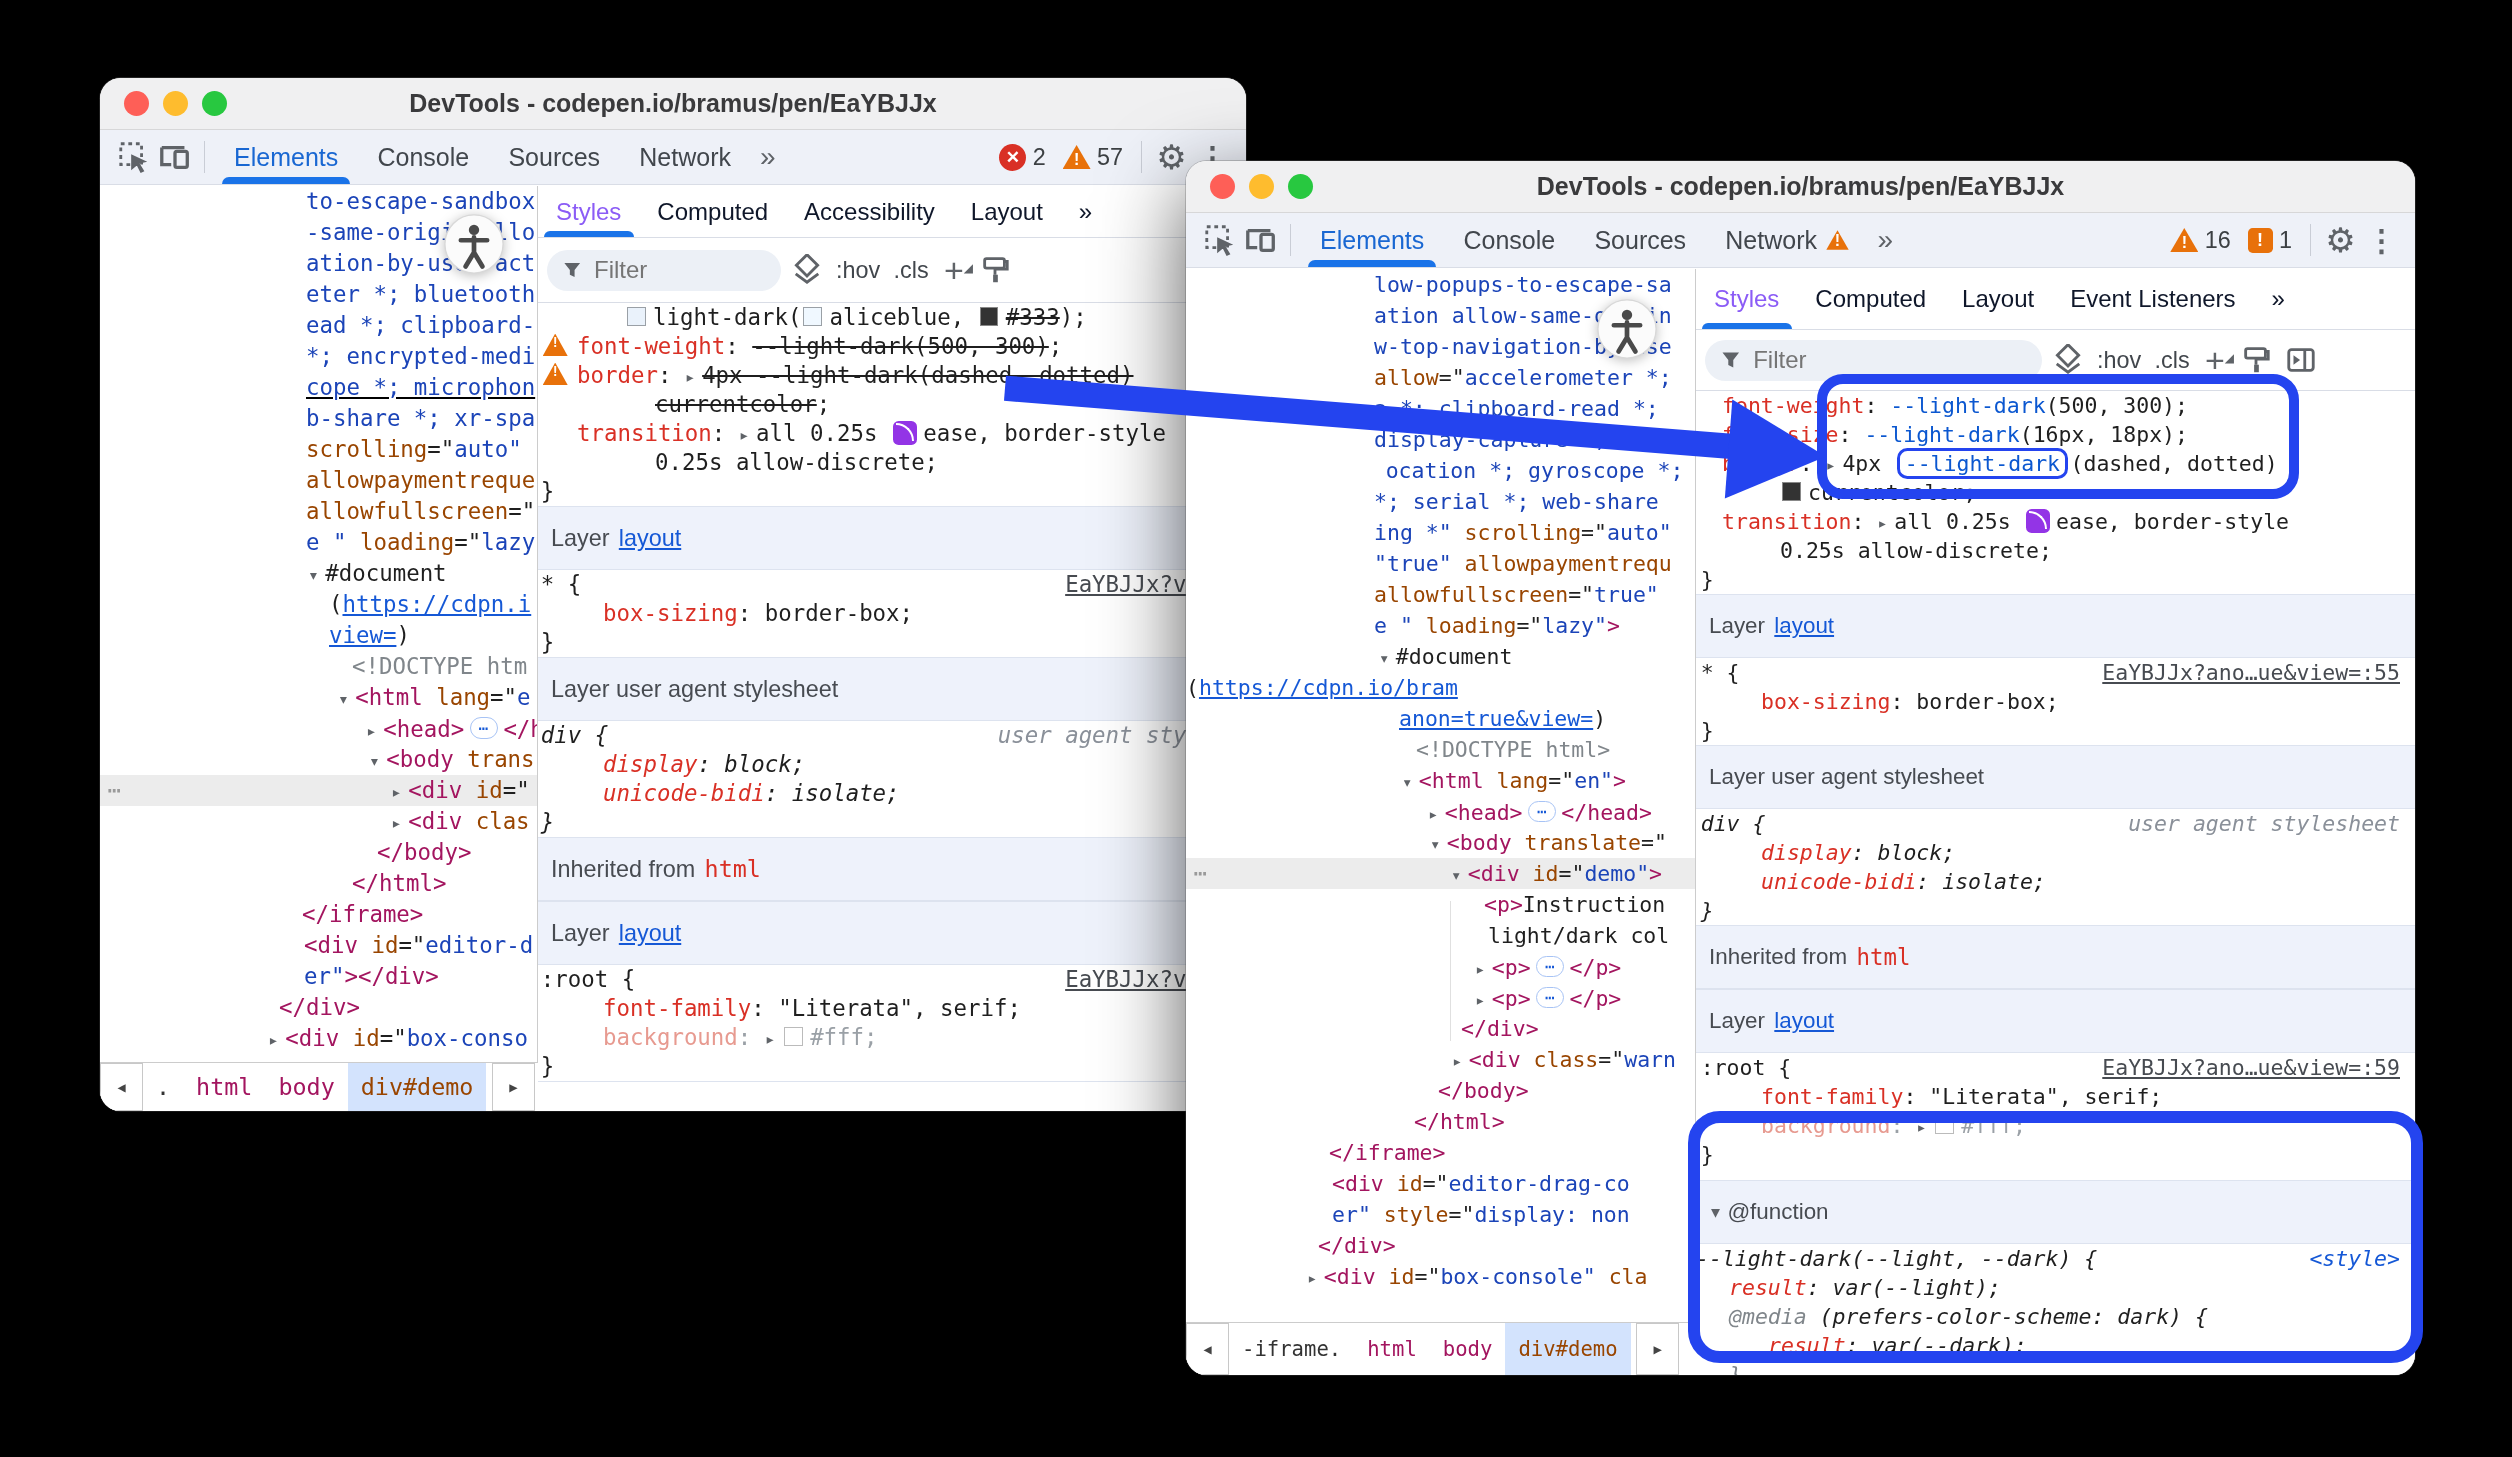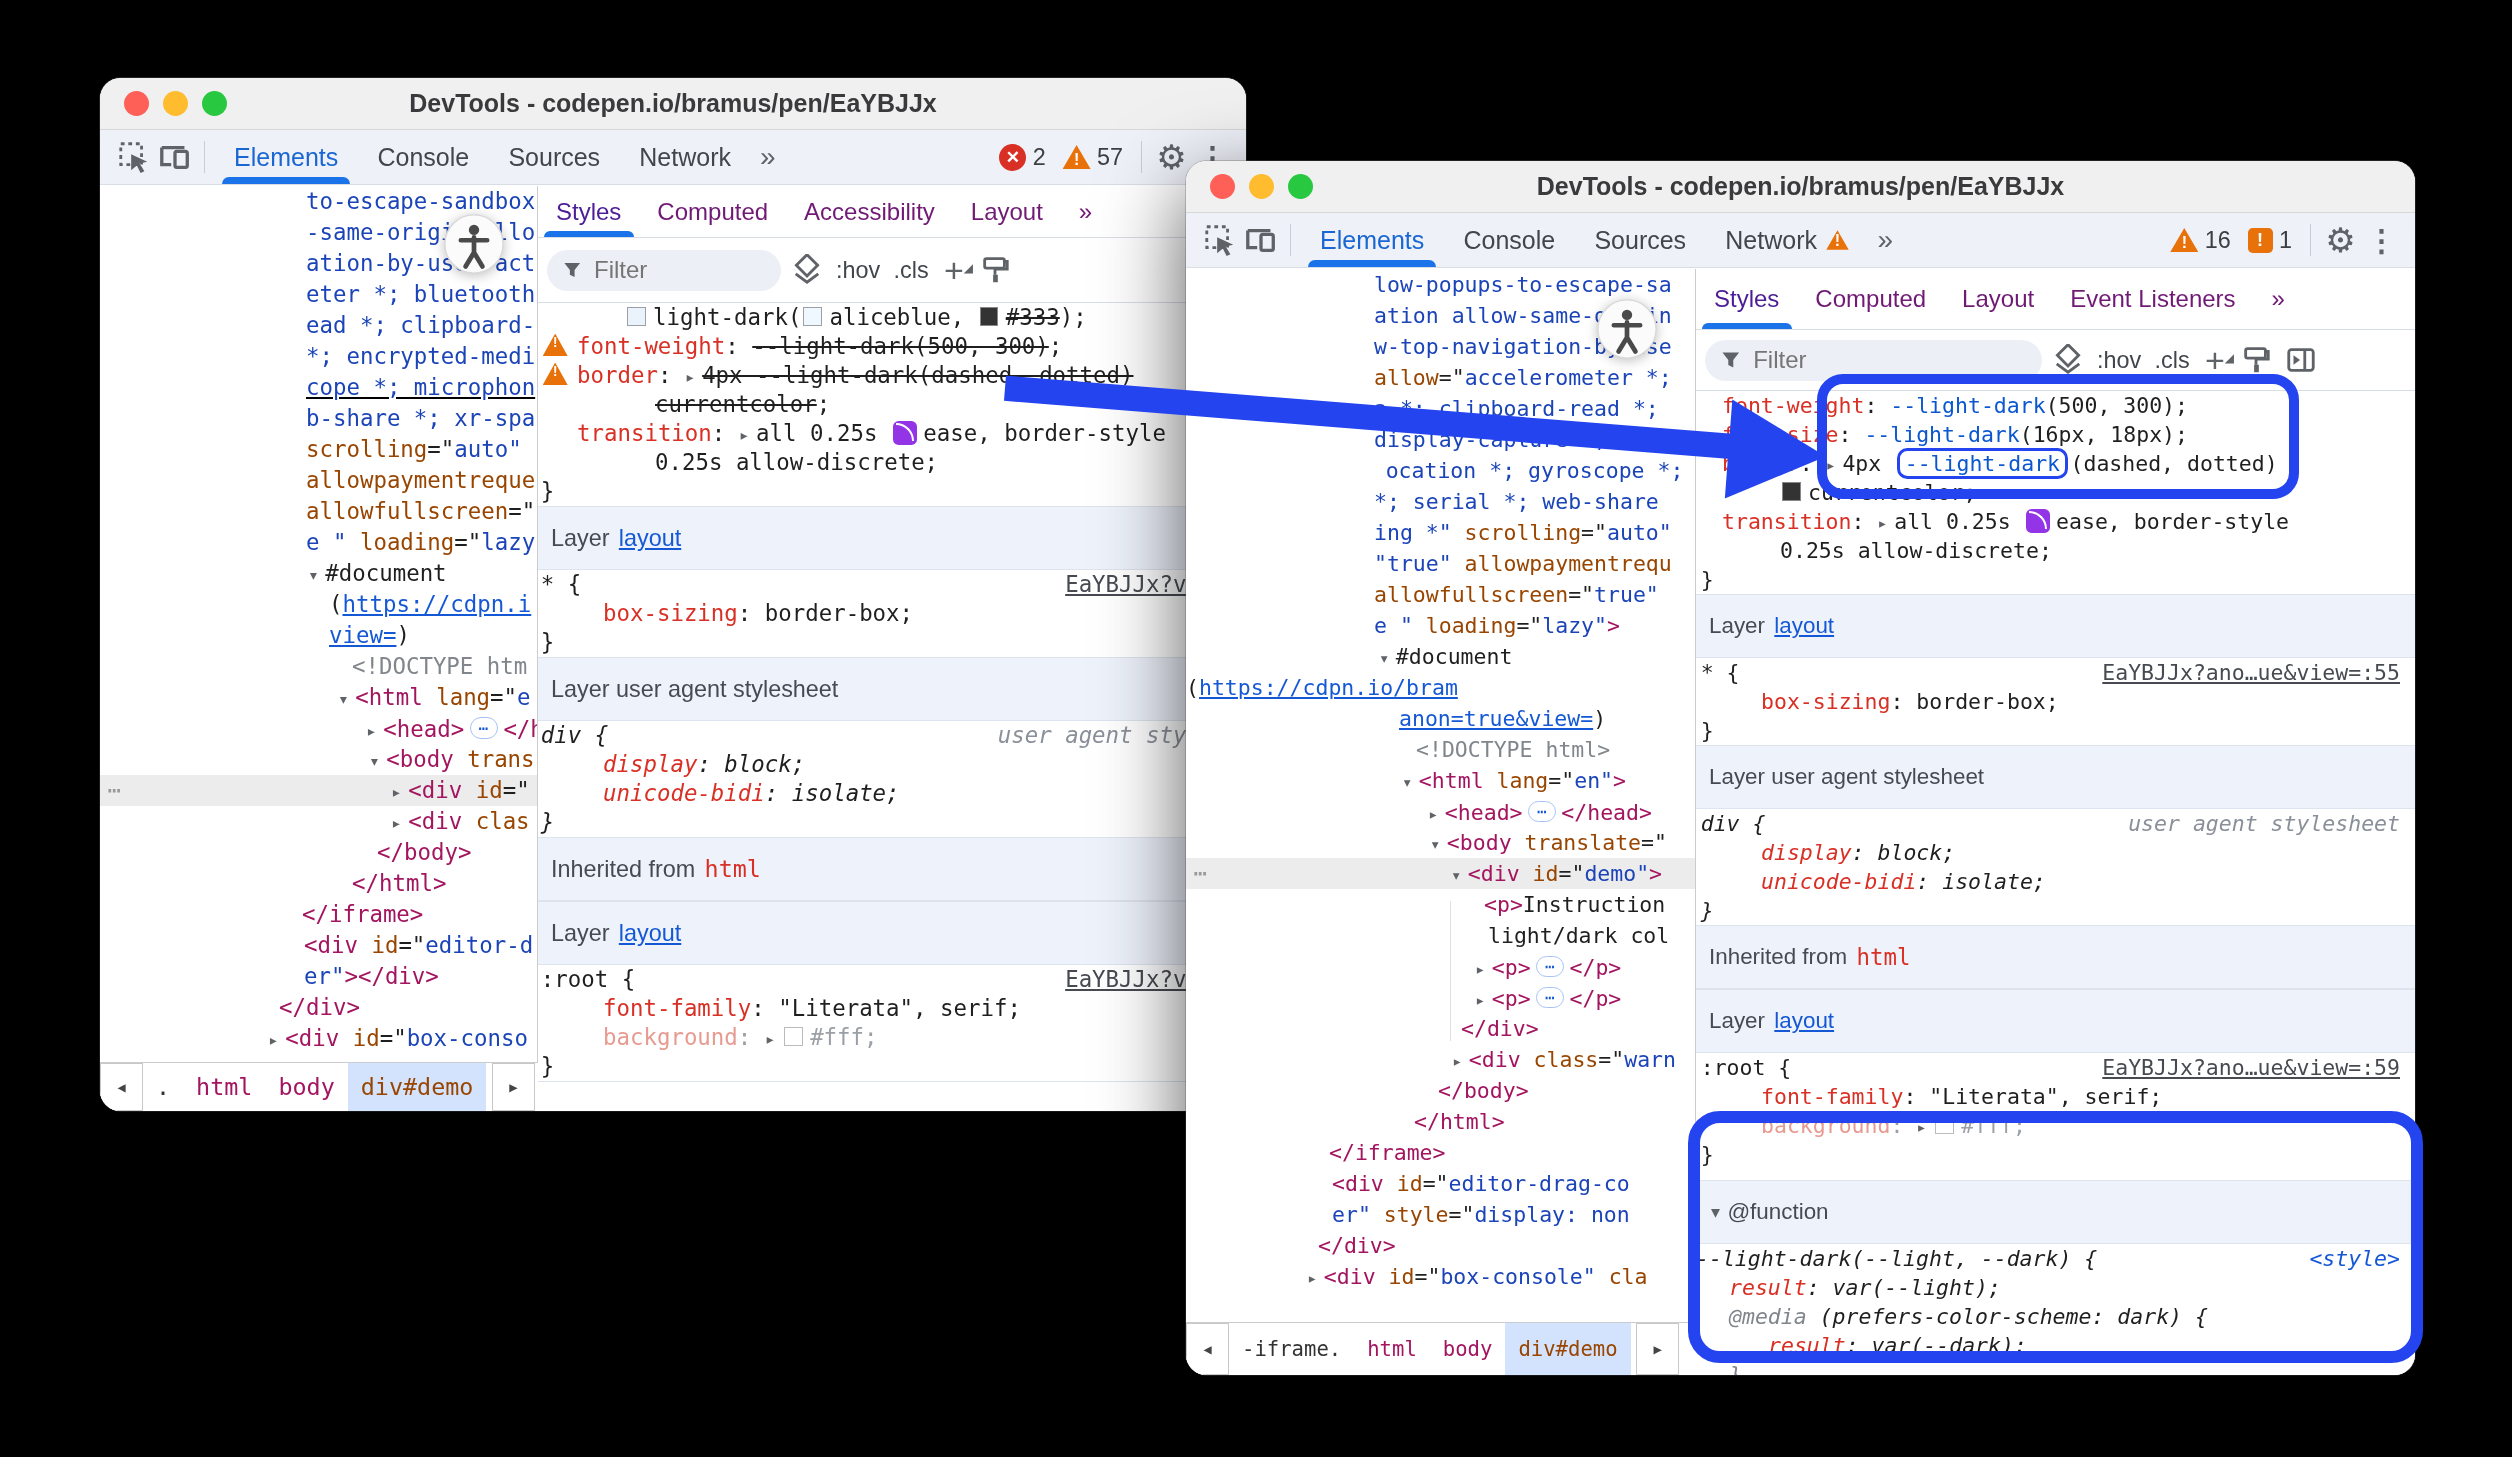--- a/index.html
+++ b/index.html
@@ -75,22 +75,22 @@
   .crumb{display:flex;align-items:center;padding:0 13px;white-space:nowrap}
   .crumb.sel{background:#d3e3fd}
   .c-tx{color:#333}.c-tg{color:#a3155f}.c-at{color:#994500}
   
   .styles{position:absolute;top:108px;bottom:0;background:#fff;overflow:hidden}
   #winL .styles{left:438px;right:0}
   #winR .styles{left:510px;right:0}
   .stabs{display:flex;align-items:stretch;border-bottom:0.9px solid #d9dde6;background:#fff}
   #winL .stabs{height:52px}
   #winR .stabs{height:61px}
-  .stab{position:relative;display:flex;align-items:center;padding:0 18px;font-size:24px;color:#701a75;white-space:nowrap}
-  .stab.active{color:#4c1d95}
+  .stab{position:relative;display:flex;align-items:center;padding:0 18px;font-size:24px;color:#0f172a;white-space:nowrap}
+  .stab.active{color:#8b5cf6}
   .stab.active::after{content:"";position:absolute;left:5.6px;right:5.6px;bottom:0;height:6.5px;background:#1a73e8;border-radius:6.5px 6.5px 0 0}
   .sfilter{display:flex;align-items:center;border-bottom:0.9px solid #d9dde6;padding:0 9.3px;gap:6px}
   #winL .sfilter{height:65px}
   #winR .sfilter{height:61px}
   .fpill{display:flex;align-items:center;background:#ecf0f6;border-radius:24px;height:41px;padding:0 15px;gap:9.3px}
   #winL .fpill{width:234px}
   #winR .fpill{width:337px}
   .fpill input{border:0;background:transparent;outline:0;font-size:24px;color:#5f6368;width:100%;font-family:"Liberation Sans",sans-serif}
   .ficon{display:flex;align-items:center;justify-content:center;width:39px;height:39px;flex:0 0 auto;color:#5f6368}
   .flab{font-size:23.4px;color:#41464c;padding:0 3.7px;flex:0 0 auto}

